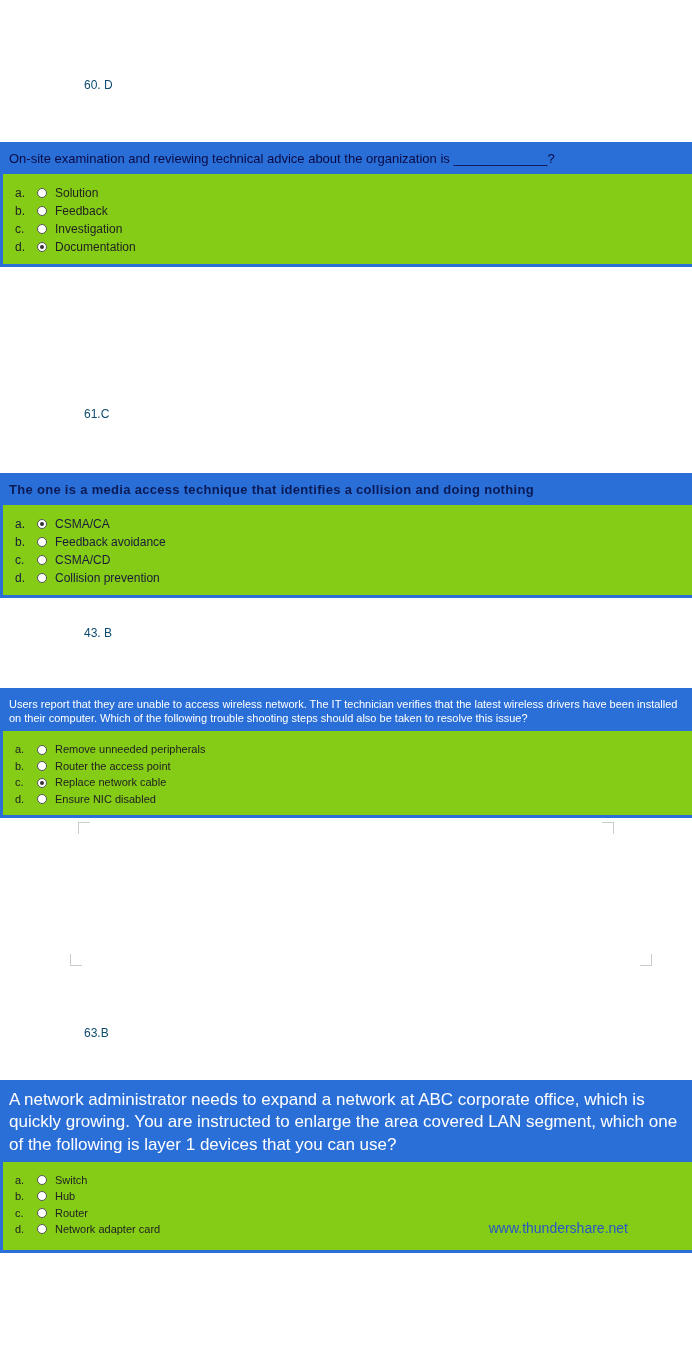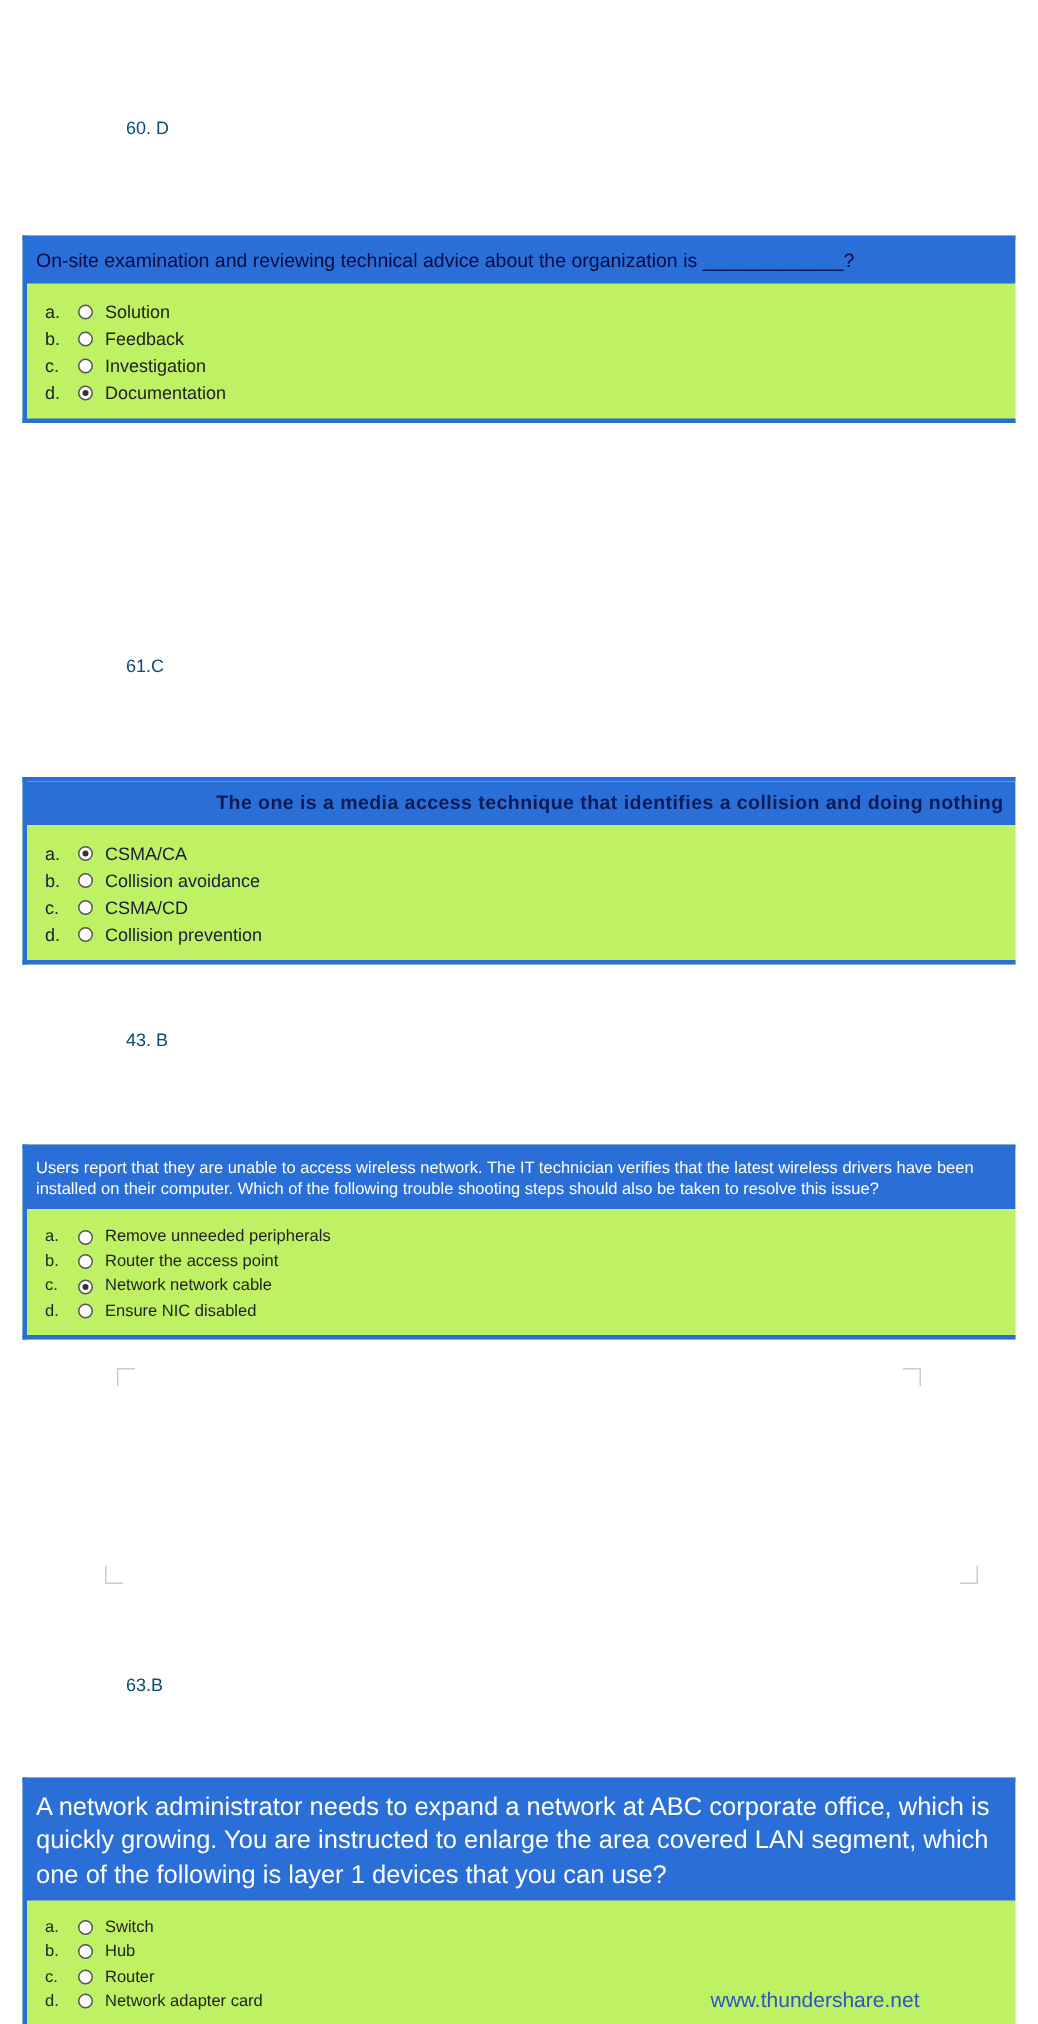--- a/index.html
+++ b/index.html
@@ -13,22 +13,22 @@
   .answer-label {
     font-size: 12px;
     color: #0c4a6e;
     margin-left: 84px;
   }
   .spacer-lg { height: 140px; }
 
   .qblock {
     border: 3px solid #2a6fd8;
     border-right: 0;
-    background: #bef264;
-    margin: 15px;
+    background: #84cc16;
+    margin: 0;
     overflow: hidden;
   }
   .qheader {
     background: #2a6fd8;
     color: #fff;
     font-size: 12px;
     padding: 6px 8px 6px 6px;
     line-height: 1.3;
   }
   .qheader.alt {
@@ -74,21 +74,21 @@
   .crop-mark.r { border-left:0; border-right:1px solid #ccc; }
   .crop-mark.top { border-bottom:0; border-top:1px solid #ccc; }
   .watermark {
     position:absolute;
     right: 64px;
     bottom: 14px;
     color: #2955c7;
     font-size: 14px;
     font-family: Arial, sans-serif;
   }
-  .q2 .qheader { color:#0b1a55; font-weight:bold; letter-spacing:0.3px; font-size:13px;text-align:right;}
+  .q2 .qheader { color:#0b1a55; font-weight:bold; letter-spacing:0.3px; font-size:13px;}
   .q2 .opt-row { color:#1a1a3a; }
   .q4 .opt-row { font-size:11px; }
 </style>
 </head>
 <body>
 
 <div style="height:78px"></div>
 <div class="answer-label">60. D</div>
 <div style="height:50px"></div>
 
@@ -126,21 +126,21 @@
   <div class="qheader">The one is a media access technique that identifies a collision and doing nothing</div>
   <div class="qbody">
     <div class="opt-row">
       <span class="opt-letter">a.</span>
       <span class="radio sel"></span>
       <span>CSMA/CA</span>
     </div>
     <div class="opt-row">
       <span class="opt-letter">b.</span>
       <span class="radio"></span>
-      <span>Collision avoidance</span>
+      <span>Feedback avoidance</span>
     </div>
     <div class="opt-row">
       <span class="opt-letter">c.</span>
       <span class="radio"></span>
       <span>CSMA/CD</span>
     </div>
     <div class="opt-row">
       <span class="opt-letter">d.</span>
       <span class="radio"></span>
       <span>Collision prevention</span>
@@ -161,21 +161,21 @@
       <span>Remove unneeded peripherals</span>
     </div>
     <div class="opt-row" style="font-size:11px;">
       <span class="opt-letter">b.</span>
       <span class="radio"></span>
       <span>Router the access point</span>
     </div>
     <div class="opt-row" style="font-size:11px;">
       <span class="opt-letter">c.</span>
       <span class="radio sel"></span>
-      <span>Network network cable</span>
+      <span>Replace network cable</span>
     </div>
     <div class="opt-row" style="font-size:11px;">
       <span class="opt-letter">d.</span>
       <span class="radio"></span>
       <span>Ensure NIC disabled</span>
     </div>
   </div>
 </div>
 
 <div style="height:4px"></div>

